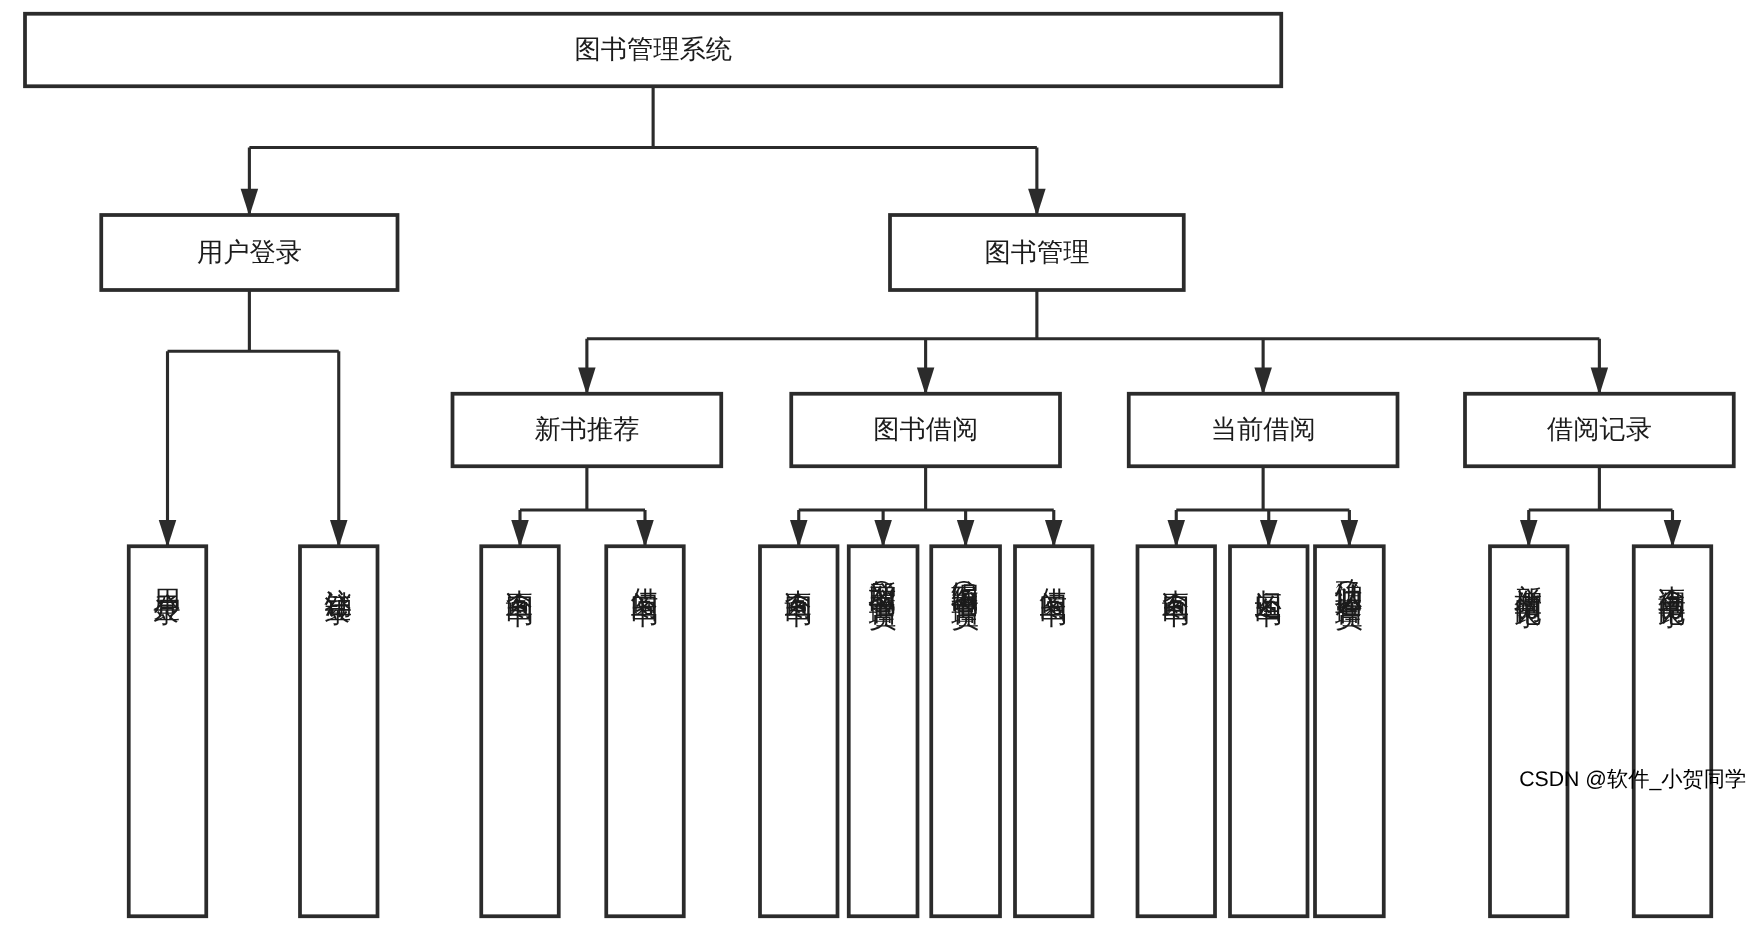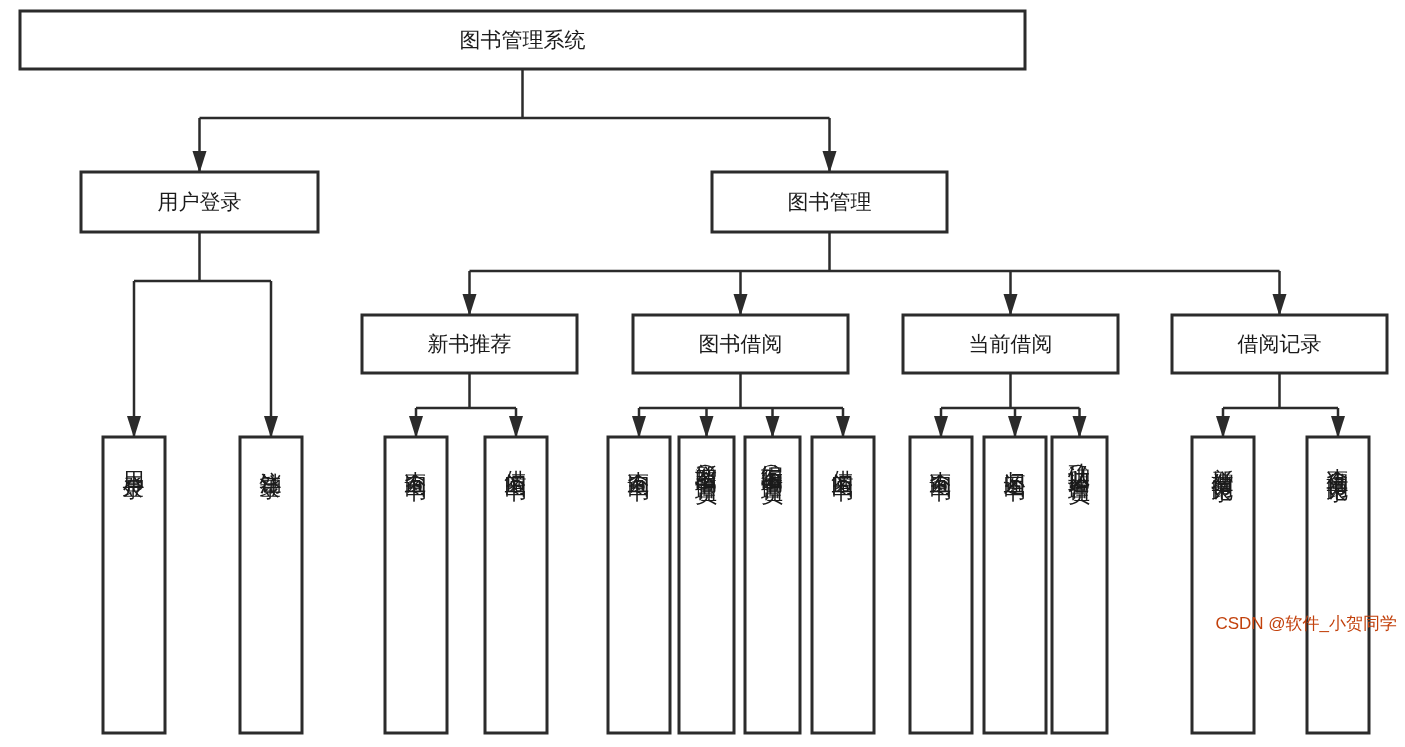--- a/index.html
+++ b/index.html
@@ -56,21 +56,21 @@
     writing-mode: vertical-rl;
     text-orientation: upright;
     text-anchor: middle;
   }
   .watermark-text {
     position: absolute;
     right: 8px;
     bottom: 4px;
     font-family: "Liberation Sans", "DejaVu Sans", sans-serif;
     font-size: 17px;
-    color: #c2410c;
+    color: #000000;
     white-space: nowrap;
     user-select: none;
   }
 </style>
 </head>
 <body>
 
 <div id="diagram-root">
   <svg id="tree-svg" viewBox="0 0 1405 747" xmlns="http://www.w3.org/2000/svg">
     <g id="connector-layer">

